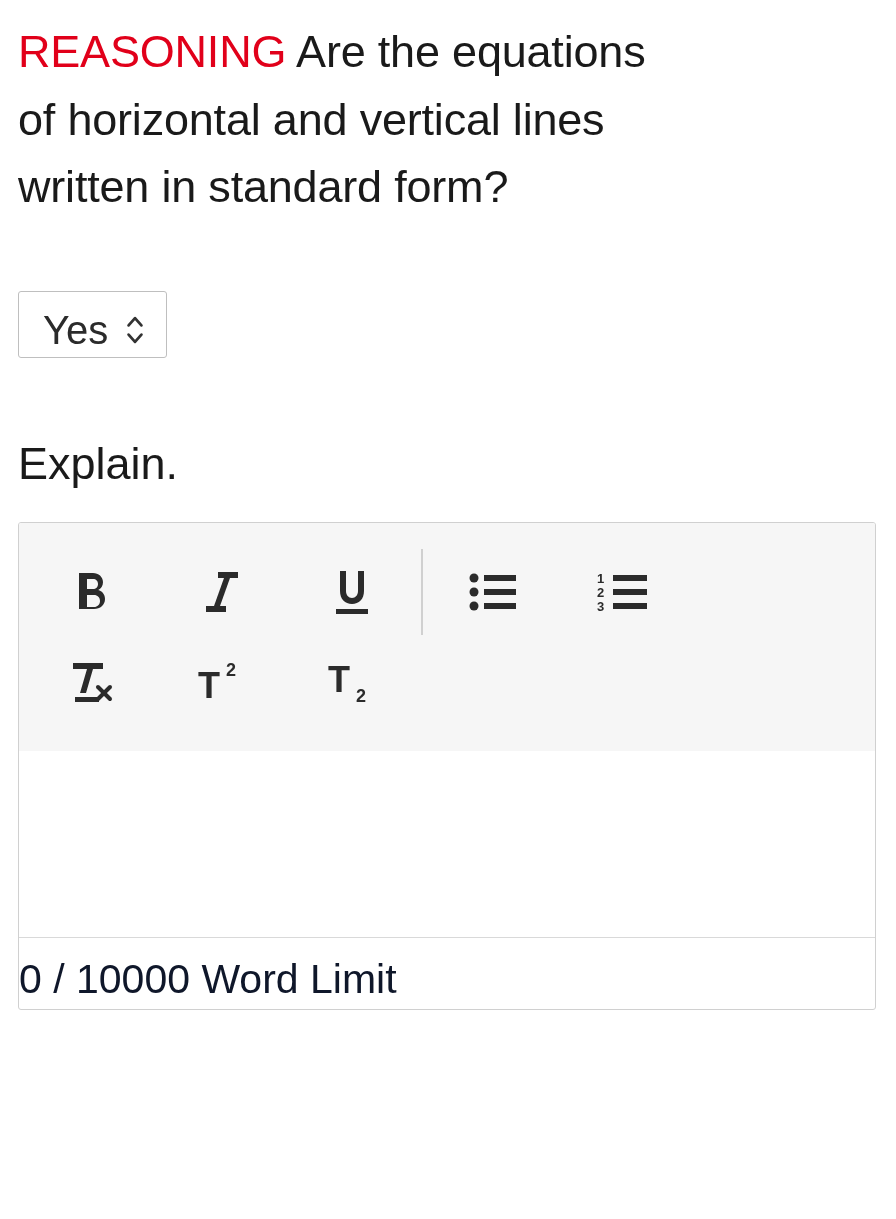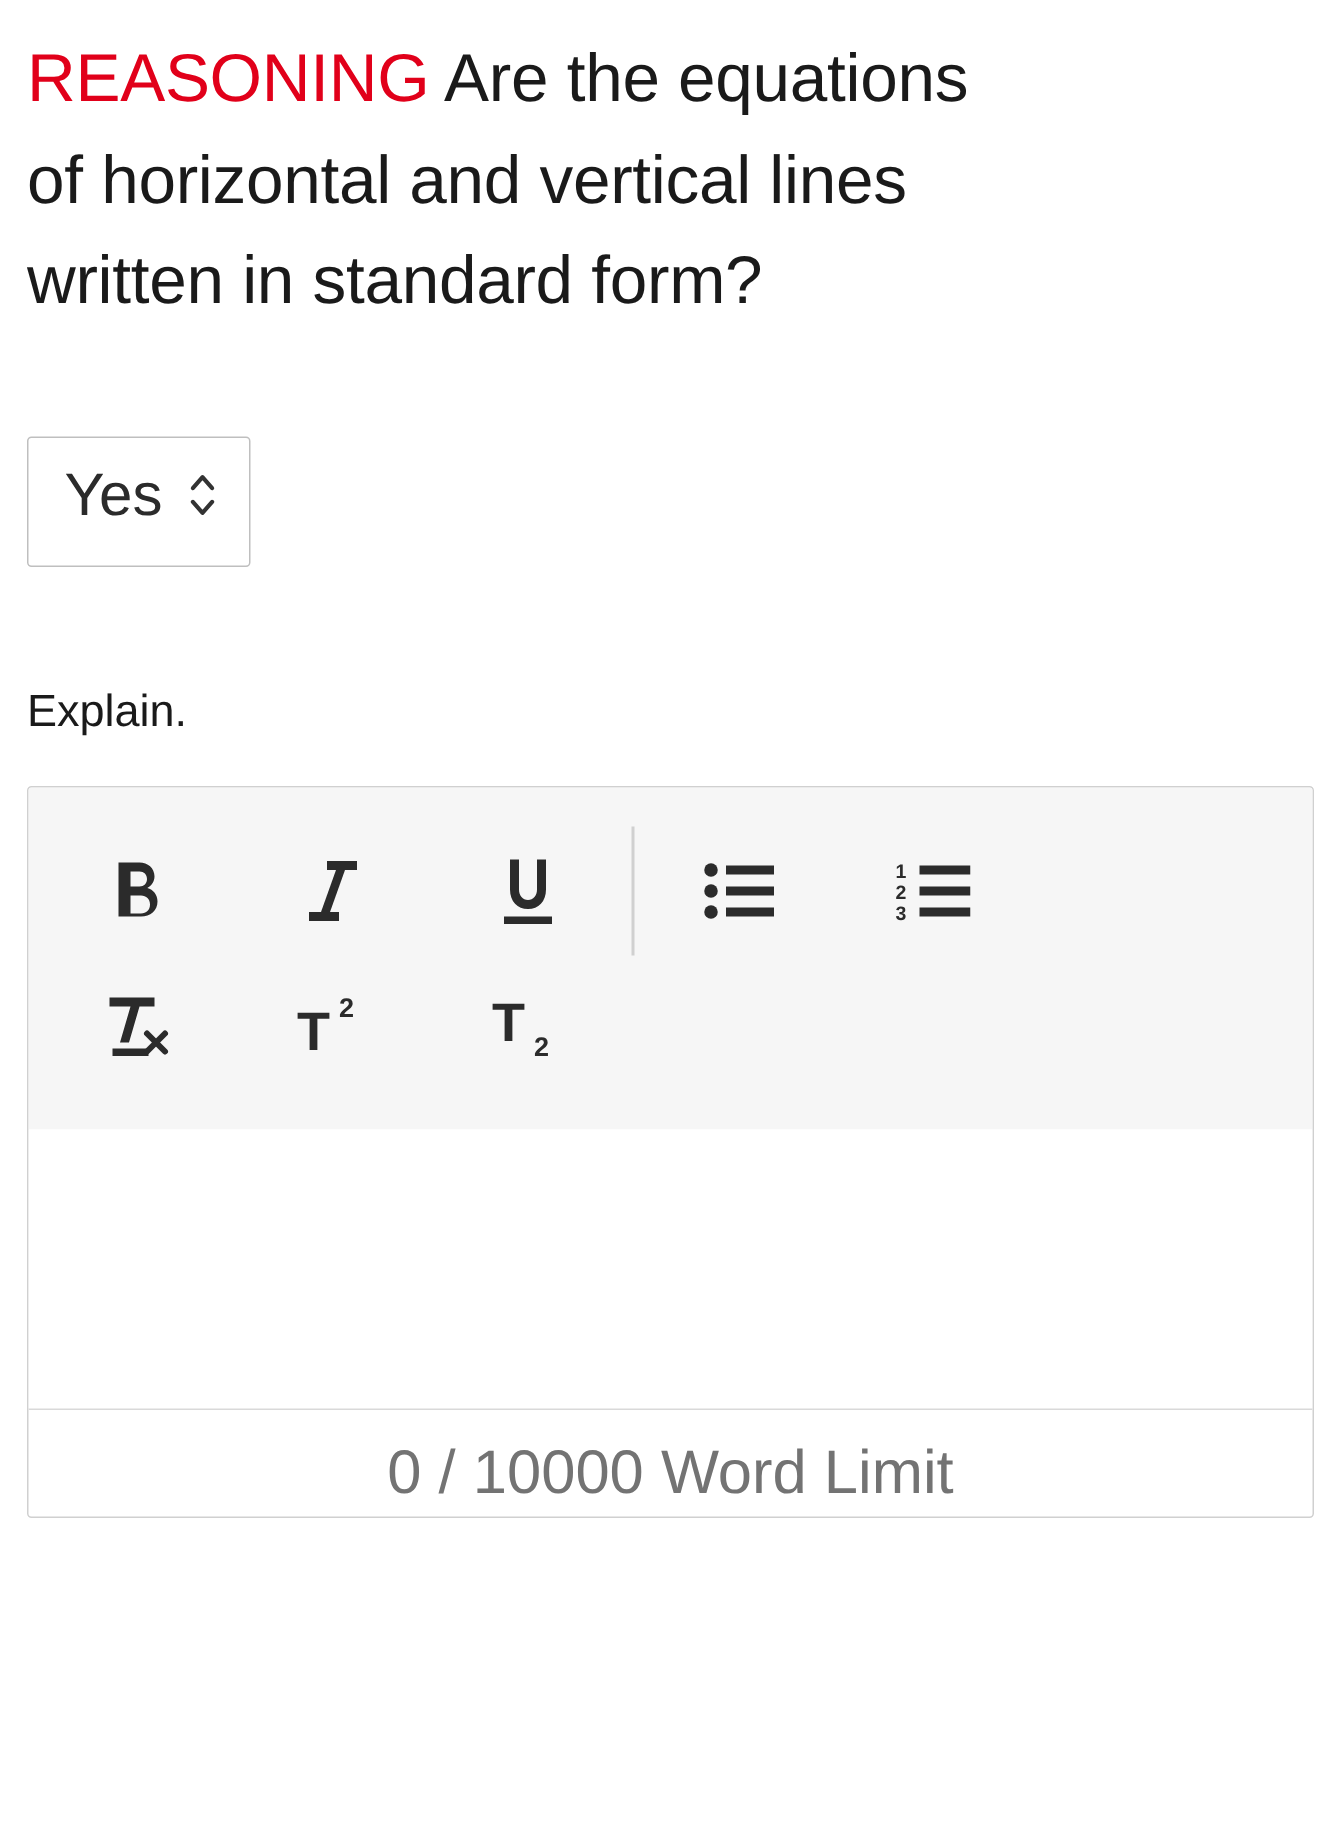--- a/index.html
+++ b/index.html
@@ -24,31 +24,31 @@
   .question .tag {
     font-weight: 400;
     color: #e1001a;
   }
   .select-wrap {
     margin-top: 70px;
     display: inline-flex;
     align-items: center;
     border: 1.5px solid #bfbfbf;
     border-radius: 3px;
-    padding: 16px 20px 24px 24px;
+    padding: 16px 20px 4px 24px;
     font-size: 40px;
     color: #2b2b2b;
     cursor: pointer;
     user-select: none;
     gap: 16px;
   }
   .select-wrap svg { width: 22px; height: 34px; display: block; }
   .explain-label {
     margin-top: 80px;
-    font-size: 30px;
+    font-size: 45px;
   }
   .editor-box {
     margin-top: 32px;
     border: 1.5px solid #d0d0d0;
     border-radius: 3px;
     width: 858px;
     overflow: hidden;
   }
   .toolbar {
     background: #f6f6f6;
@@ -79,22 +79,22 @@
   .edit-area {
     min-height: 186px;
     background: #fff;
     outline: none;
     padding: 12px;
     font-size: 32px;
   }
   .footer-bar {
     border-top: 1.5px solid #d9d9d9;
     font-size: 41px;
-    color: #737373;
-    text-align: center;
+    color: #0f172a;
+    text-align: left;
     padding: 18px 0 6px 0;
   }
 </style>
 </head>
 <body>
 
 <div class="page">
 
   <div class="question">
     <span class="tag">REASONING</span>

